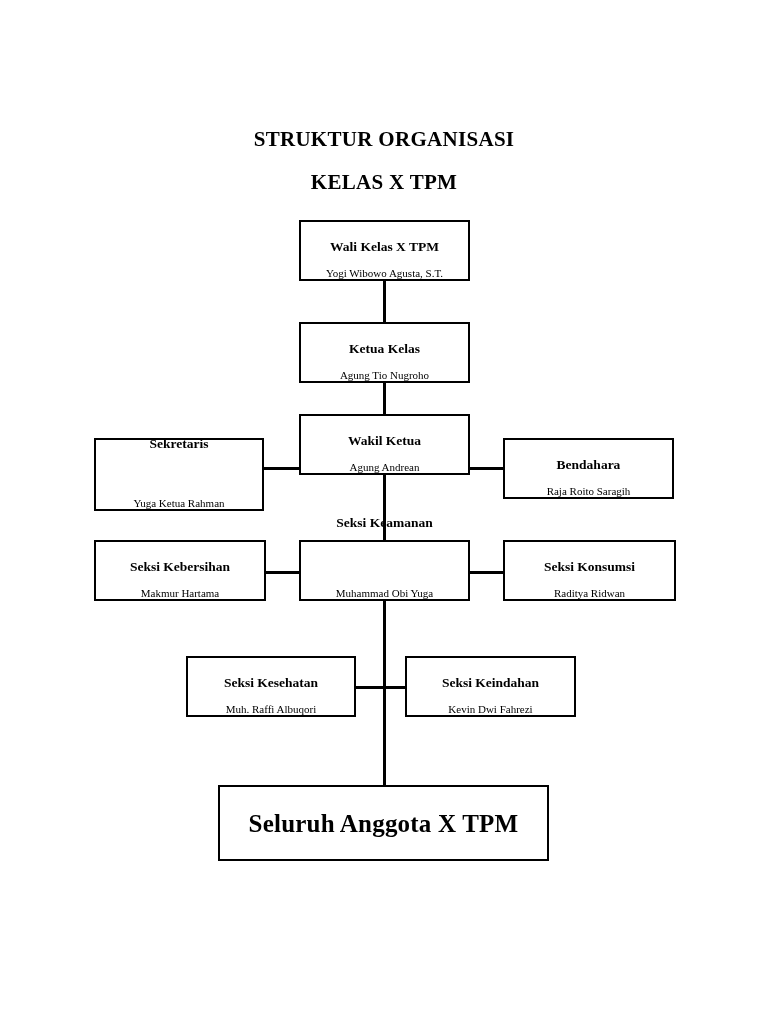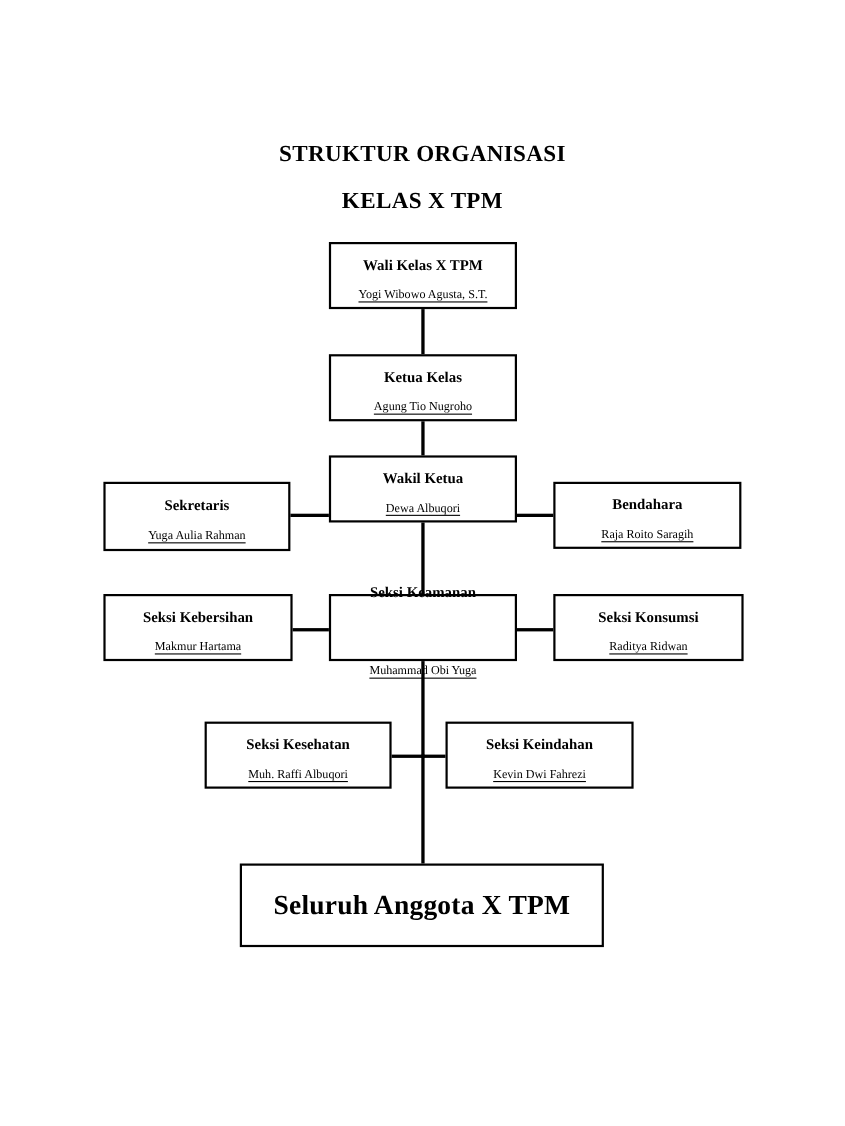--- a/index.html
+++ b/index.html
@@ -33,21 +33,21 @@
   #title-line-2 { top: 138px; font-size: 21px; }
 
   
   .node {
     position: absolute;
     border: 2.5px solid #000000;
     background: #ffffff;
     display: flex;
     flex-direction: column;
     align-items: center;
-    justify-content: center;
+    justify-content: flex-end;
     z-index: 3;
   }
   .node .role {
     font-weight: bold;
     font-size: 13.5px;
     line-height: 1;
     text-align: center;
     white-space: nowrap;
     font-family: "Liberation Serif", "DejaVu Serif", serif;
     margin-top: 7px;
@@ -117,26 +117,26 @@
     <div class="person">Yogi Wibowo Agusta, S.T.</div>
   </div>
 
   <div class="node" style="left:299px; top:322px; width:171px; height:61px;">
     <div class="role">Ketua Kelas</div>
     <div class="person">Agung Tio Nugroho</div>
   </div>
 
   <div class="node" style="left:299px; top:414px; width:171px; height:61px;">
     <div class="role">Wakil Ketua</div>
-    <div class="person">Dewa Albuqori</div>
+    <div class="person">Agung Andrean</div>
   </div>
 
-  <div class="node" style="left:94px; top:438px; width:170px; height:63px;">
+  <div class="node" style="left:94px; top:438px; width:170px; height:73px;gap:33px;">
     <div class="role">Sekretaris</div>
-    <div class="person">Yuga Aulia Rahman</div>
+    <div class="person">Yuga Ketua Rahman</div>
   </div>
 
   <div class="node" style="left:503px; top:438px; width:171px; height:61px;">
     <div class="role">Bendahara</div>
     <div class="person">Raja Roito Saragih</div>
   </div>
 
   <div class="node" style="left:94px; top:540px; width:172px; height:61px;">
     <div class="role">Seksi Kebersihan</div>
     <div class="person">Makmur Hartama</div>

